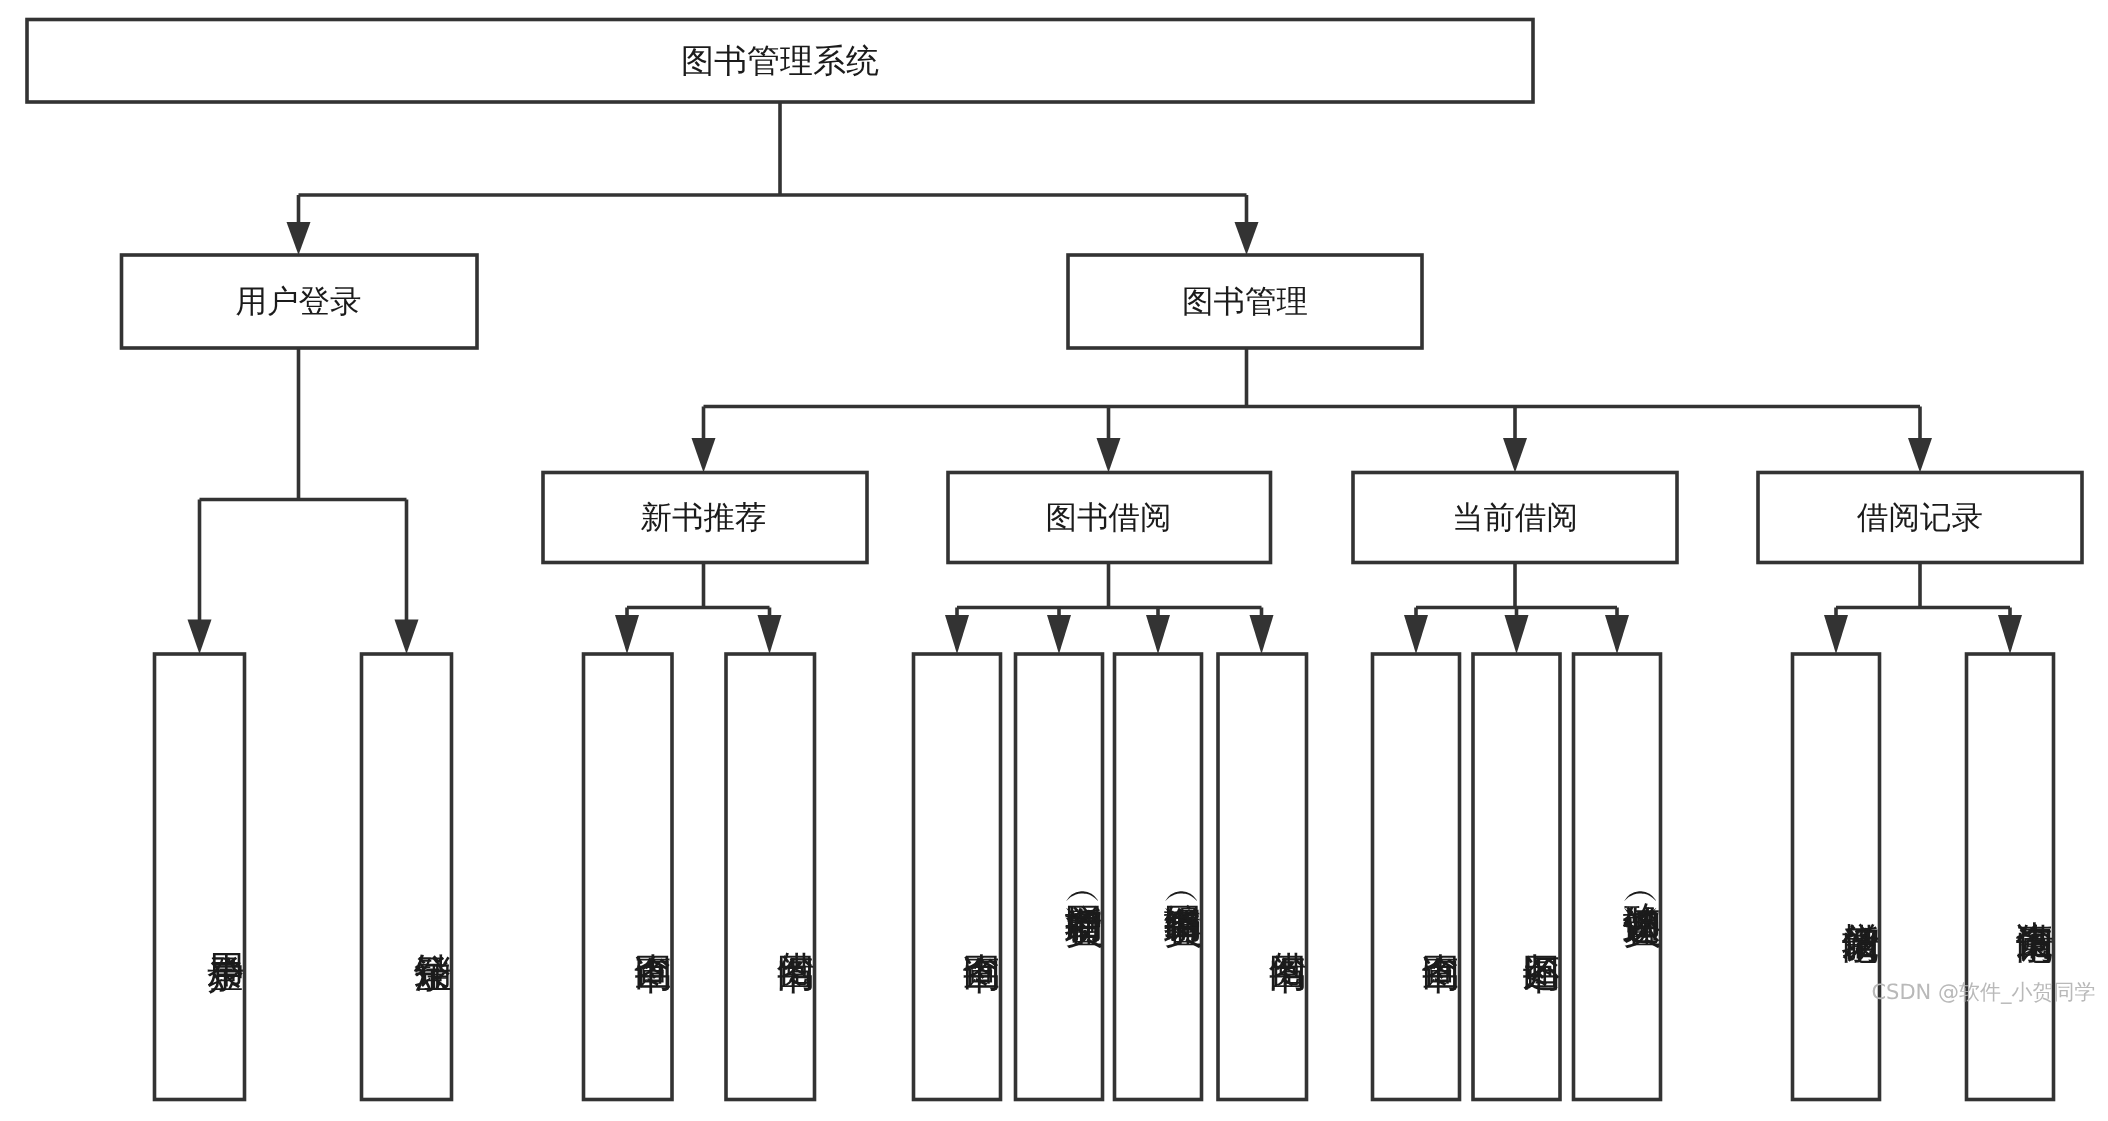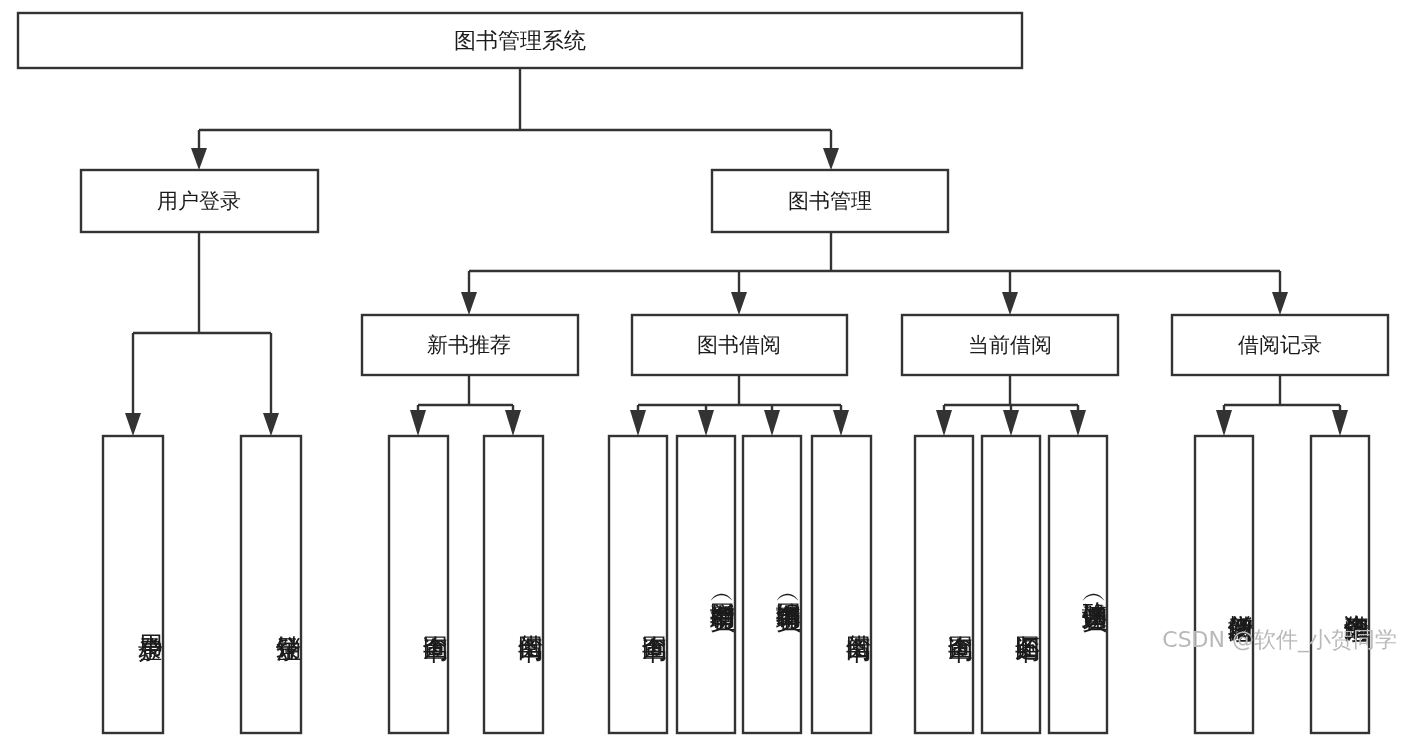--- a/index.html
+++ b/index.html
@@ -67,23 +67,23 @@
     display: flex;
     align-items: flex-start;
     justify-content: center;
     letter-spacing: 1px;
     white-space: nowrap;
     pointer-events: none;
   }
   .watermark {
     position: absolute;
     right: 8px;
-    bottom: 20px;
-    font-family: "DejaVu Sans", "Liberation Sans", sans-serif;
-    font-size: 22px;
+    bottom: 4px;
+    font-family: "DejaVu Sans", "Liberation Sans", sans-serif;
+    font-size: 14px;
     color: #b9b9b9;
     white-space: nowrap;
   }
 </style>
 </head>
 <body>
 
 <div id="diagram-root">
 
   <svg id="flow-svg" viewBox="0 0 1405 747">

